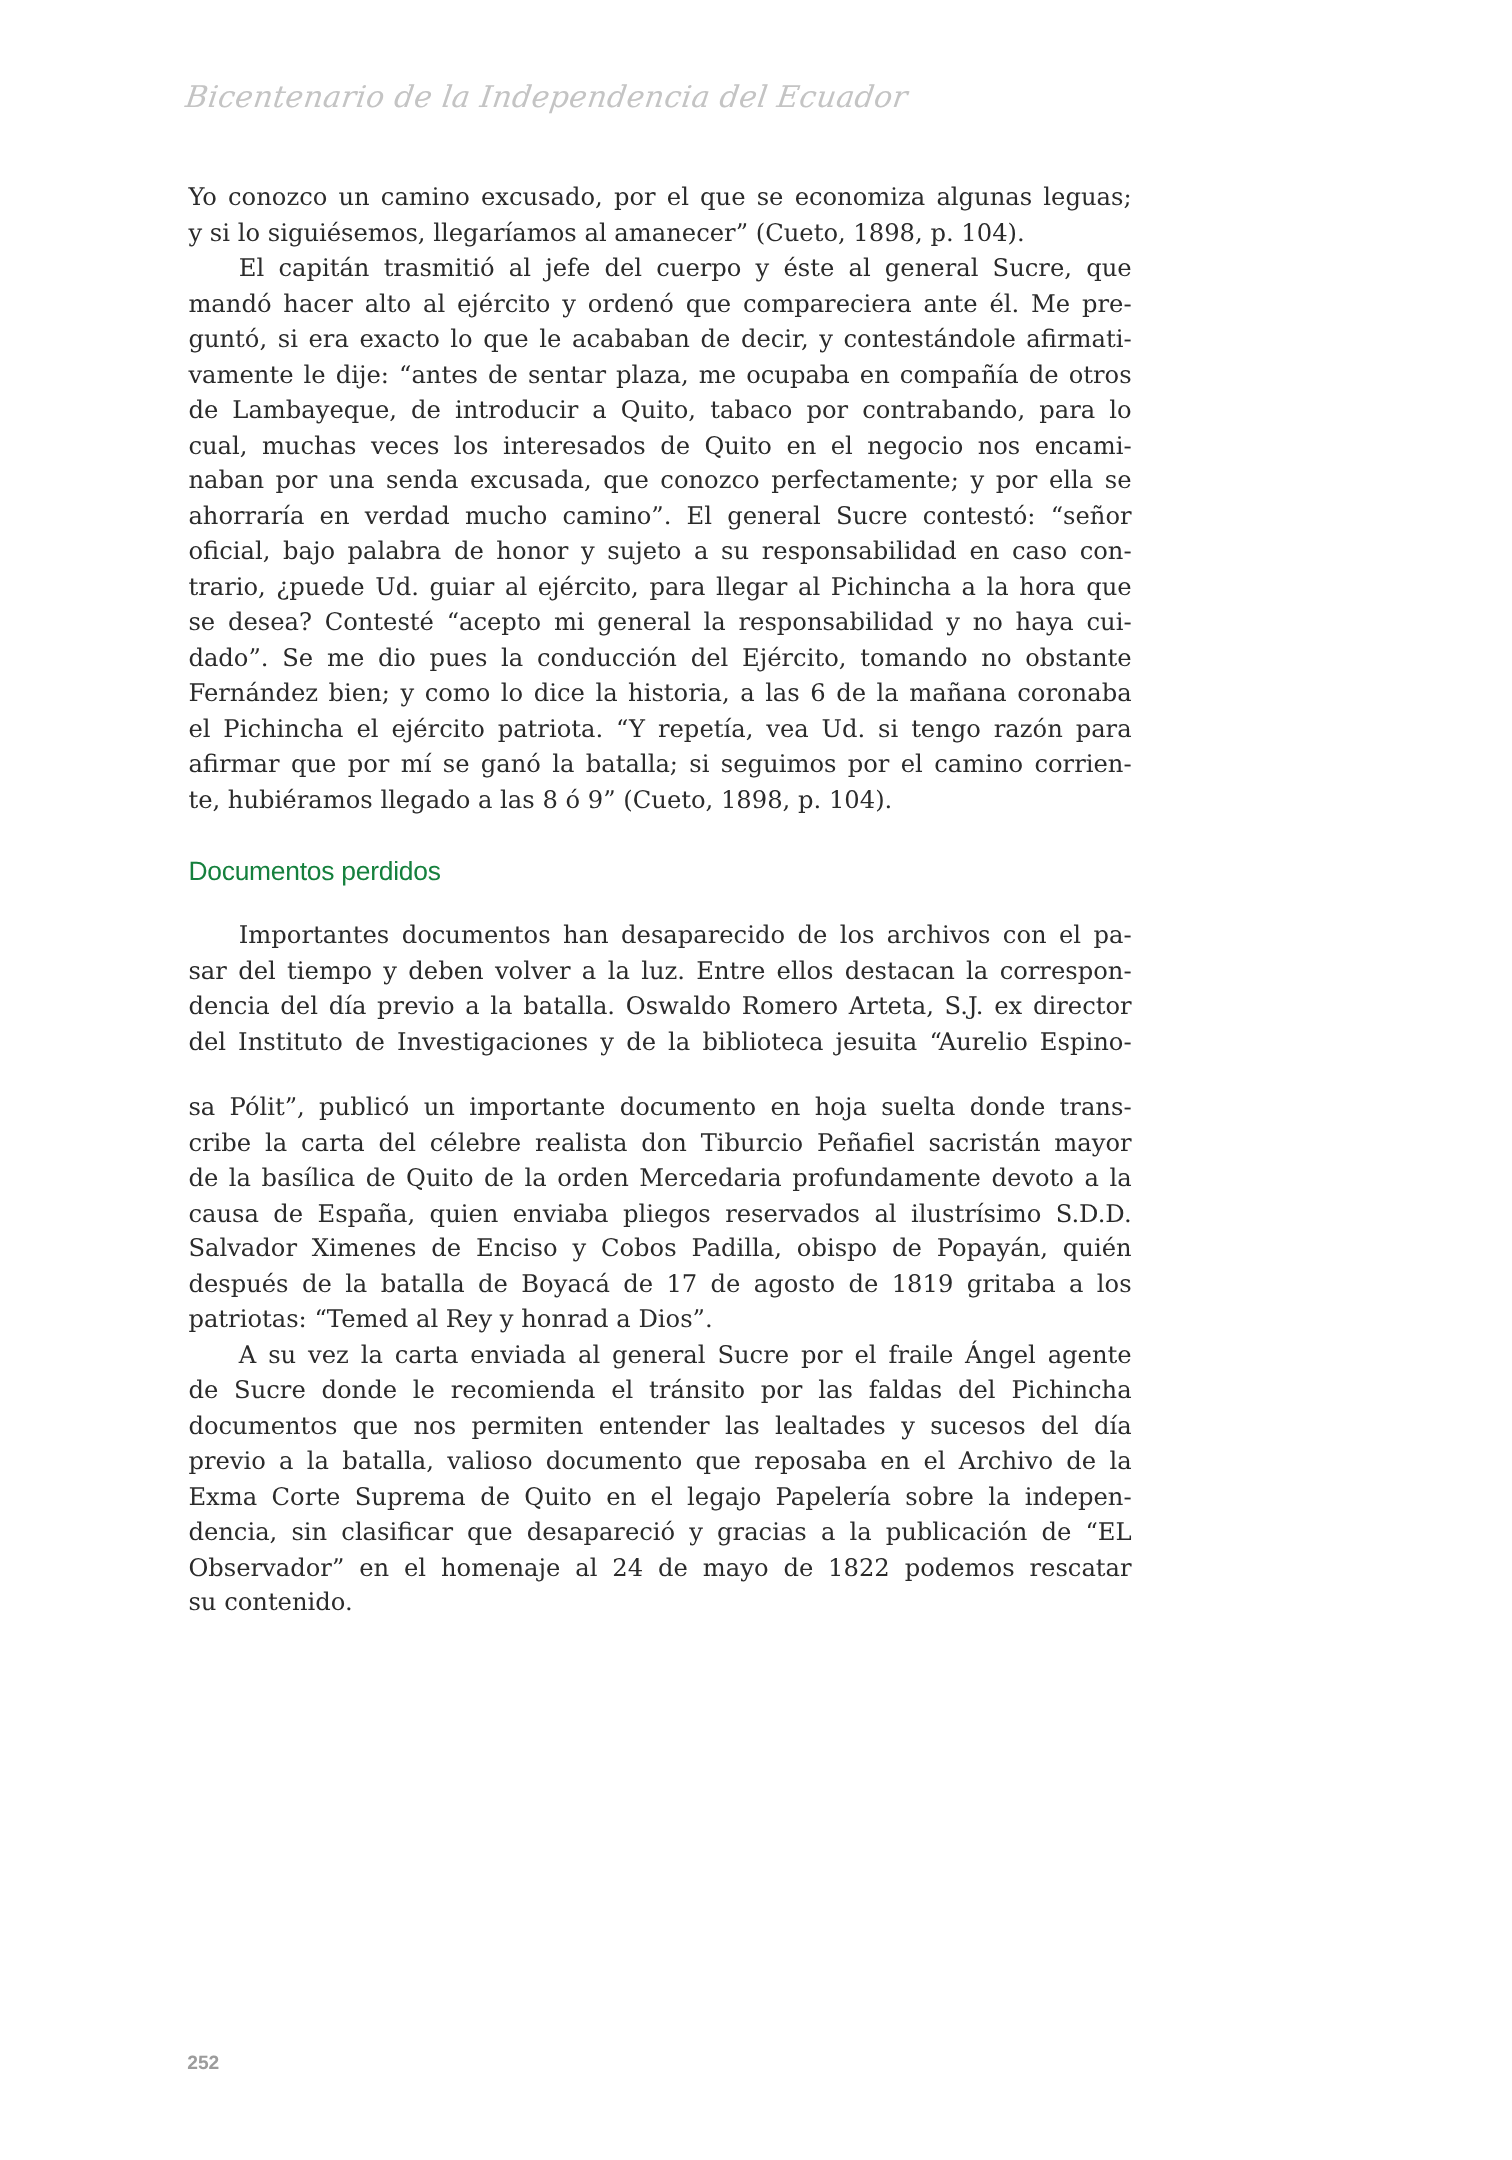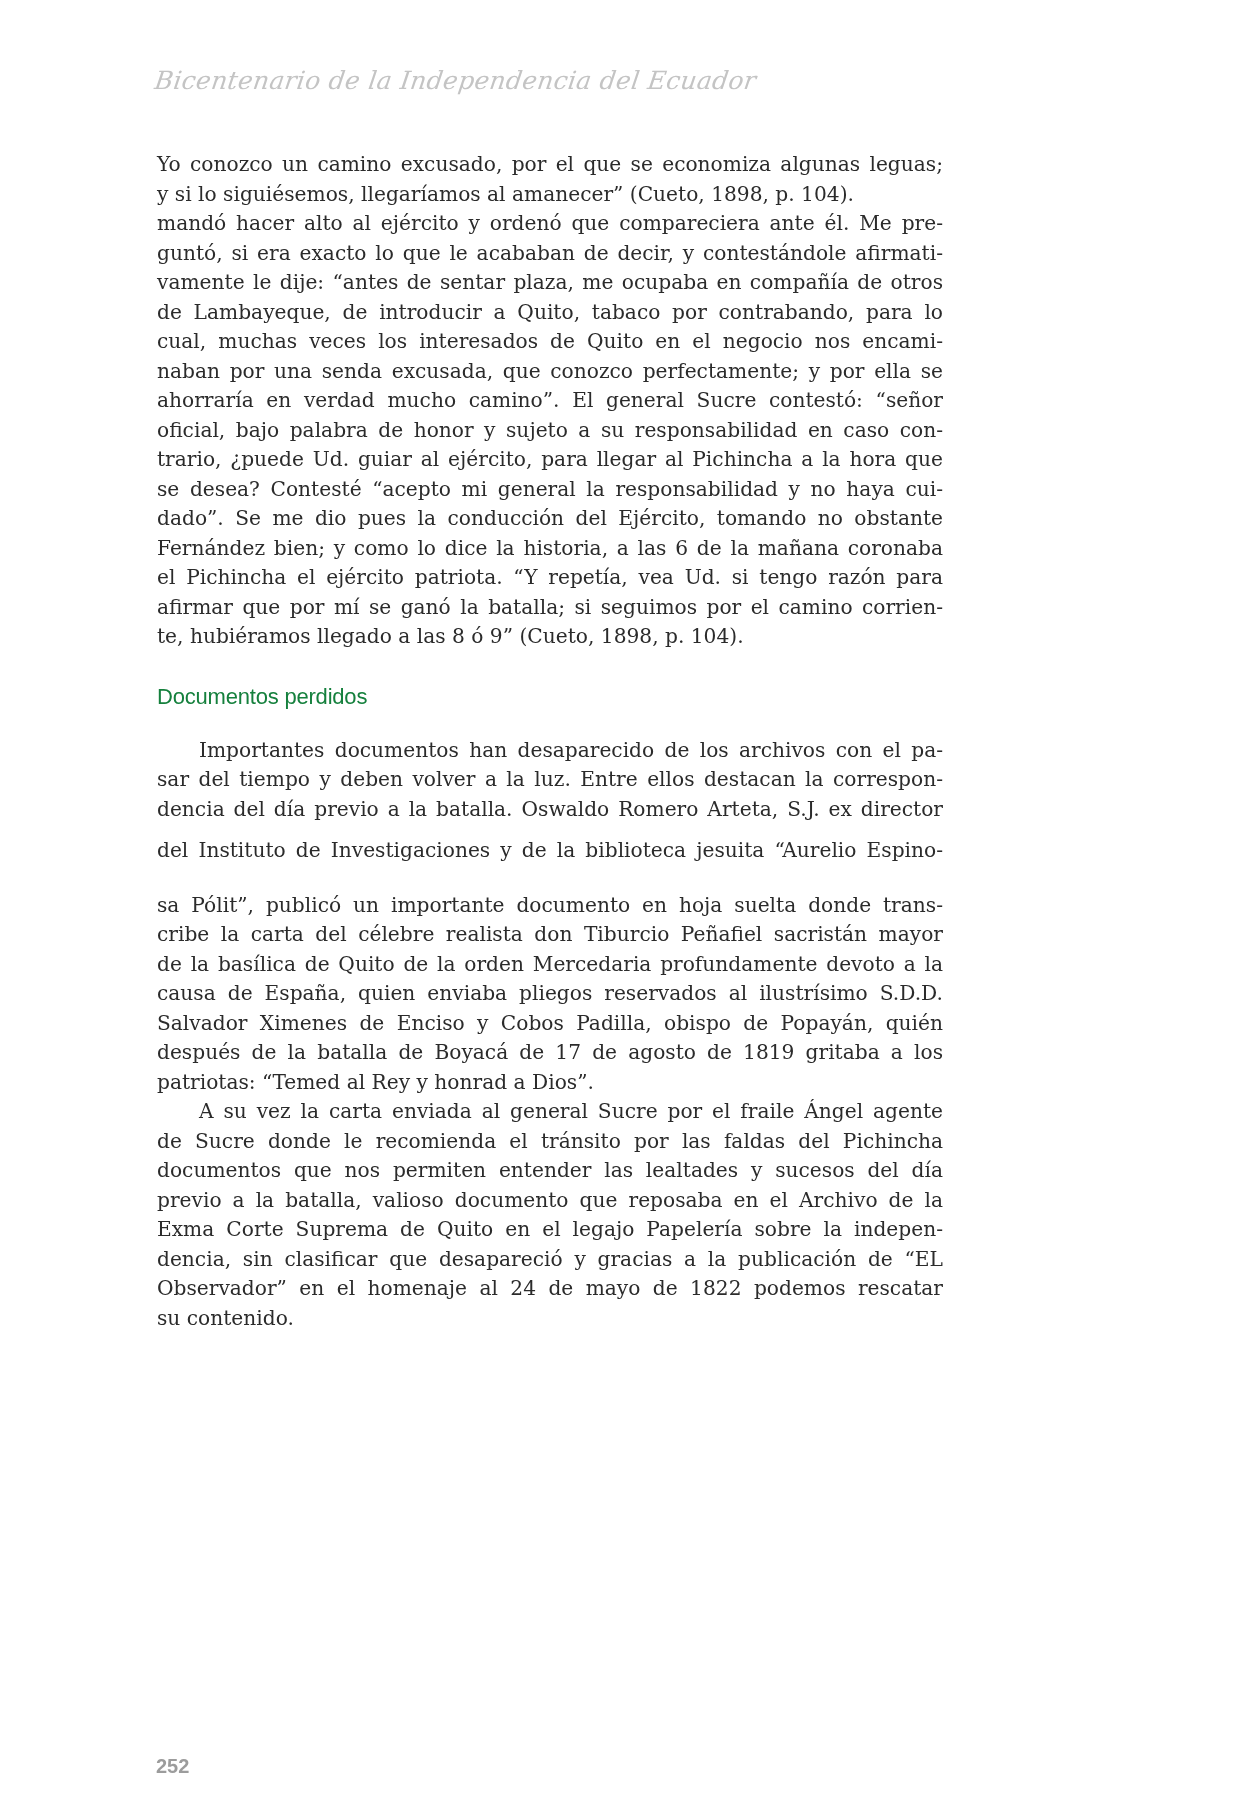--- a/index.html
+++ b/index.html
@@ -60,39 +60,39 @@
       letter-spacing: -0.2px;
     }
     .section-heading + .para {
       margin-top: 0;
     }
     .page-number {
       position: absolute;
       left: 156px;
       top: 1711px;
       font-family: "Liberation Sans", sans-serif;
-      font-size: 20px;
+      font-size: 16px;
       font-weight: bold;
       color: #9c9c9c;
-      margin-top: 44px;
     }
   </style>
 </head>
 <body>
 
 <div class="running-header">Bicentenario de la Independencia del Ecuador</div>
 
 <div class="content">
 
   <p class="para">
     <span class="line" style="white-space: normal;">Yo conozco un camino excusado, por el que se economiza algunas leguas;</span>
     <span class="line last">y si lo siguiésemos, llegaríamos al amanecer” (Cueto, 1898, p. 104).</span>
   </p>
 
   <p class="para">
+    <span class="line" style="padding-left: 42px; white-space: normal;">El capitán trasmitió al jefe del cuerpo y éste al general Sucre, que</span>
     <span class="line" style="white-space: normal;">mandó hacer alto al ejército y ordenó que compareciera ante él. Me pre-</span>
     <span class="line" style="white-space: normal;">guntó, si era exacto lo que le acababan de decir, y contestándole afirmati-</span>
     <span class="line" style="white-space: normal;">vamente le dije: “antes de sentar plaza, me ocupaba en compañía de otros</span>
     <span class="line" style="white-space: normal;">de Lambayeque, de introducir a Quito, tabaco por contrabando, para lo</span>
     <span class="line" style="white-space: normal;">cual, muchas veces los interesados de Quito en el negocio nos encami-</span>
     <span class="line" style="white-space: normal;">naban por una senda excusada, que conozco perfectamente; y por ella se</span>
     <span class="line" style="white-space: normal;">ahorraría en verdad mucho camino”. El general Sucre contestó: “señor</span>
     <span class="line" style="white-space: normal;">oficial, bajo palabra de honor y sujeto a su responsabilidad en caso con-</span>
     <span class="line" style="white-space: normal;">trario, ¿puede Ud. guiar al ejército, para llegar al Pichincha a la hora que</span>
     <span class="line" style="white-space: normal;">se desea? Contesté “acepto mi general la responsabilidad y no haya cui-</span>
@@ -102,21 +102,21 @@
     <span class="line" style="white-space: normal;">afirmar que por mí se ganó la batalla; si seguimos por el camino corrien-</span>
     <span class="line last">te, hubiéramos llegado a las 8 ó 9” (Cueto, 1898, p. 104).</span>
   </p>
 
   <h2 class="section-heading">Documentos perdidos</h2>
 
   <p class="para">
     <span class="line" style="padding-left: 42px; white-space: normal;">Importantes documentos han desaparecido de los archivos con el pa-</span>
     <span class="line" style="white-space: normal;">sar del tiempo y deben volver a la luz. Entre ellos destacan la correspon-</span>
     <span class="line" style="white-space: normal;">dencia del día previo a la batalla. Oswaldo Romero Arteta, S.J. ex director</span>
-    <span class="line" style="white-space: normal; margin-top: 12px;">del Instituto de Investigaciones y de la biblioteca jesuita “Aurelio Espino-</span>
+    <span class="line" style="white-space: normal;">del Instituto de Investigaciones y de la biblioteca jesuita “Aurelio Espino-</span>
     <span class="line" style="white-space: normal; margin-top: 25px;">sa Pólit”, publicó un importante documento en hoja suelta donde trans-</span>
     <span class="line" style="white-space: normal;">cribe la carta del célebre realista don Tiburcio Peñafiel sacristán mayor</span>
     <span class="line" style="white-space: normal;">de la basílica de Quito de la orden Mercedaria profundamente devoto a la</span>
     <span class="line" style="white-space: normal;">causa de España, quien enviaba pliegos reservados al ilustrísimo S.D.D.</span>
     <span class="line" style="white-space: normal;">Salvador Ximenes de Enciso y Cobos Padilla, obispo de Popayán, quién</span>
     <span class="line" style="white-space: normal;">después de la batalla de Boyacá de 17 de agosto de 1819 gritaba a los</span>
     <span class="line last">patriotas: “Temed al Rey y honrad a Dios”.</span>
   </p>
 
   <p class="para">

